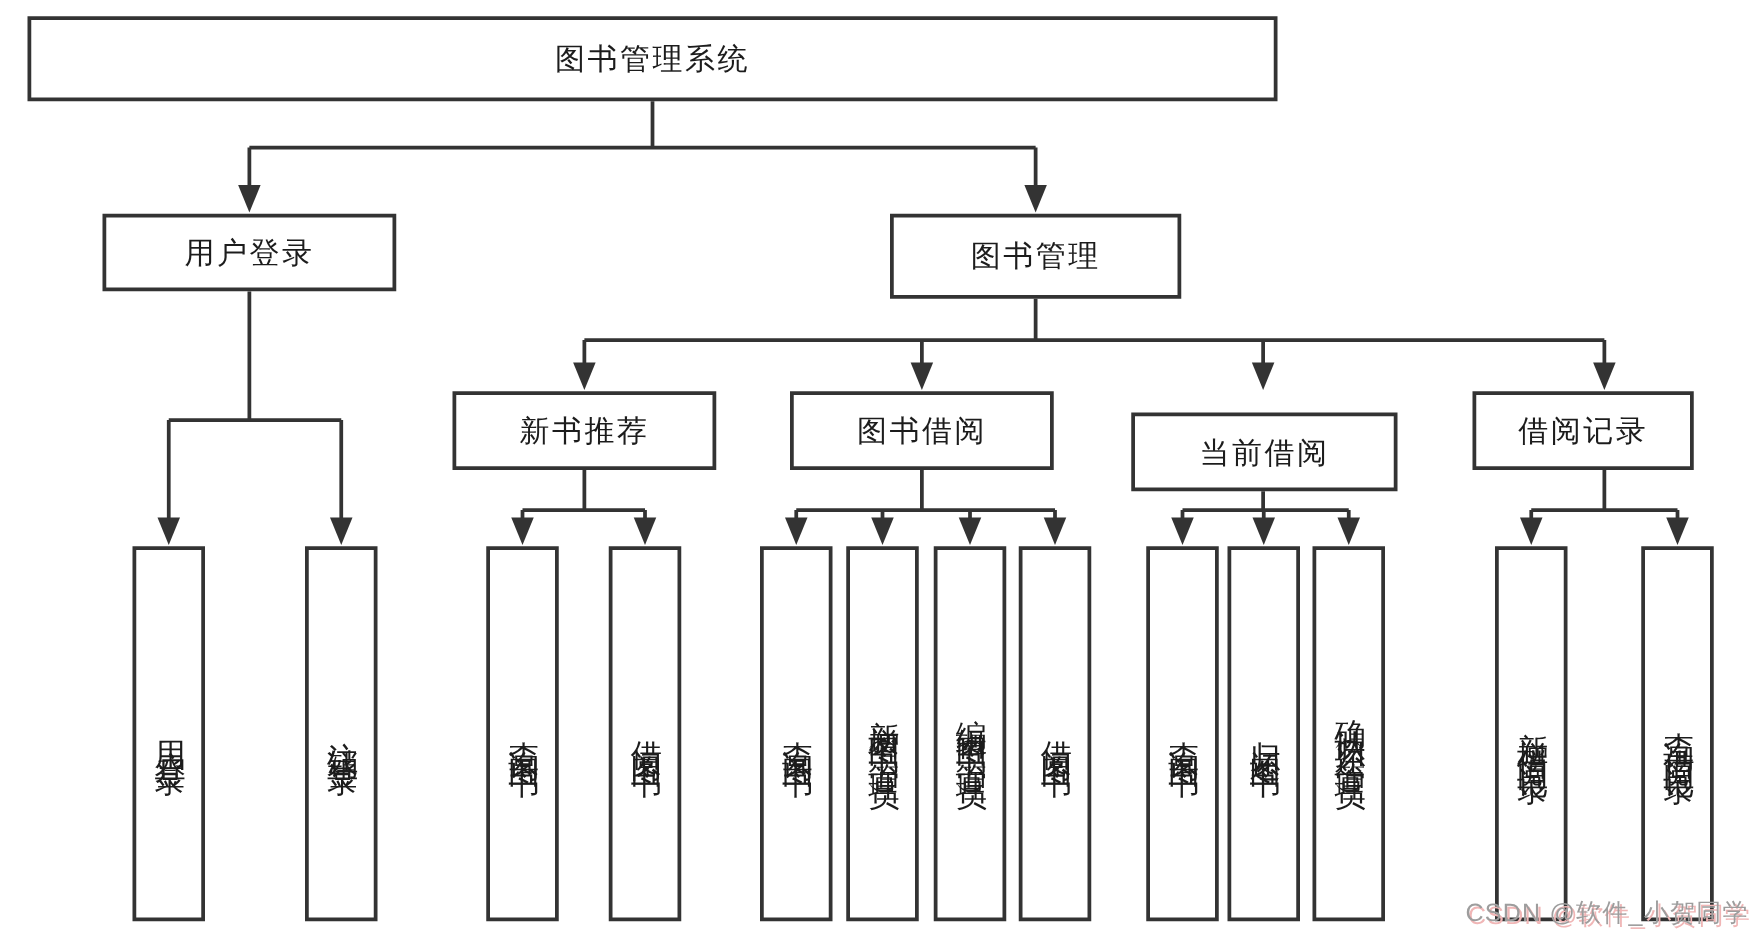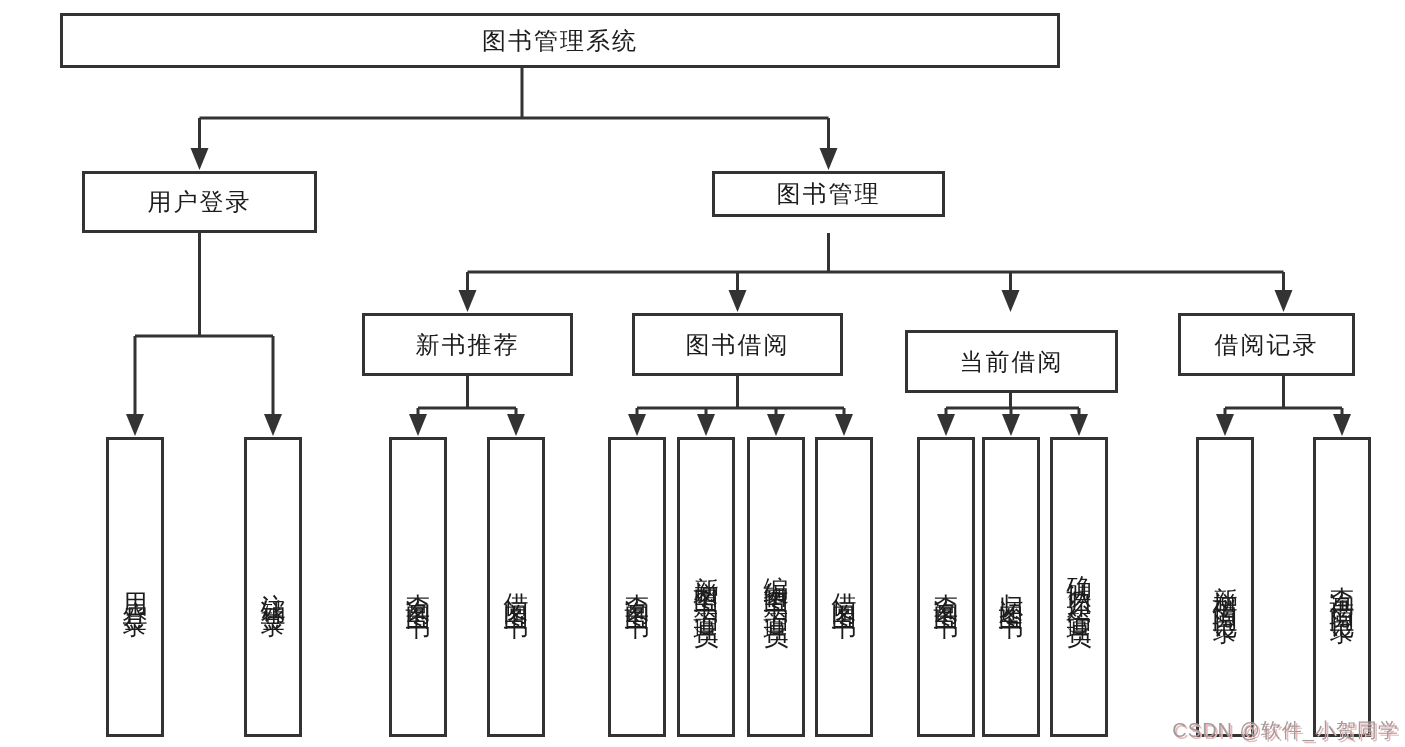--- a/index.html
+++ b/index.html
@@ -80,24 +80,24 @@
     <path d="M1010.5 376 V408 M946 408 H1079 M946 408 V418 M1011 408 V418 M1079 408 V418"></path>
     <polygon points="937,414 955,414 946,436"></polygon>
     <polygon points="1002,414 1020,414 1011,436"></polygon>
     <polygon points="1070,414 1088,414 1079,436"></polygon>
 
     <path d="M1283.5 376 V408 M1225 408 H1342 M1225 408 V418 M1342 408 V418"></path>
     <polygon points="1216,414 1234,414 1225,436"></polygon>
     <polygon points="1333,414 1351,414 1342,436"></polygon>
   </svg>
 
-  <div class="hnode" style="left:22px;top:13px;width:1000px;height:55px;margin-left:38px;">图书管理系统</div>
+  <div class="hnode" style="left:22px;top:13px;width:1000px;height:68px;">图书管理系统</div>
 
   <div class="hnode" style="left:82px;top:171px;width:235px;height:62px;">用户登录</div>
-  <div class="hnode" style="left:712px;top:171px;width:233px;height:46px;">图书管理</div>
+  <div class="hnode" style="left:712px;top:171px;width:233px;height:68px;">图书管理</div>
 
   <div class="hnode" style="left:362px;top:313px;width:211px;height:63px;">新书推荐</div>
   <div class="hnode" style="left:632px;top:313px;width:211px;height:63px;">图书借阅</div>
   <div class="hnode" style="left:905px;top:330px;width:213px;height:63px;">当前借阅</div>
   <div class="hnode" style="left:1178px;top:313px;width:177px;height:63px;">借阅记录</div>
 
   <div class="leaf" style="left:106px;">
     <span class="vtext">用户登录</span>
   </div>
   <div class="leaf" style="left:244px;">

